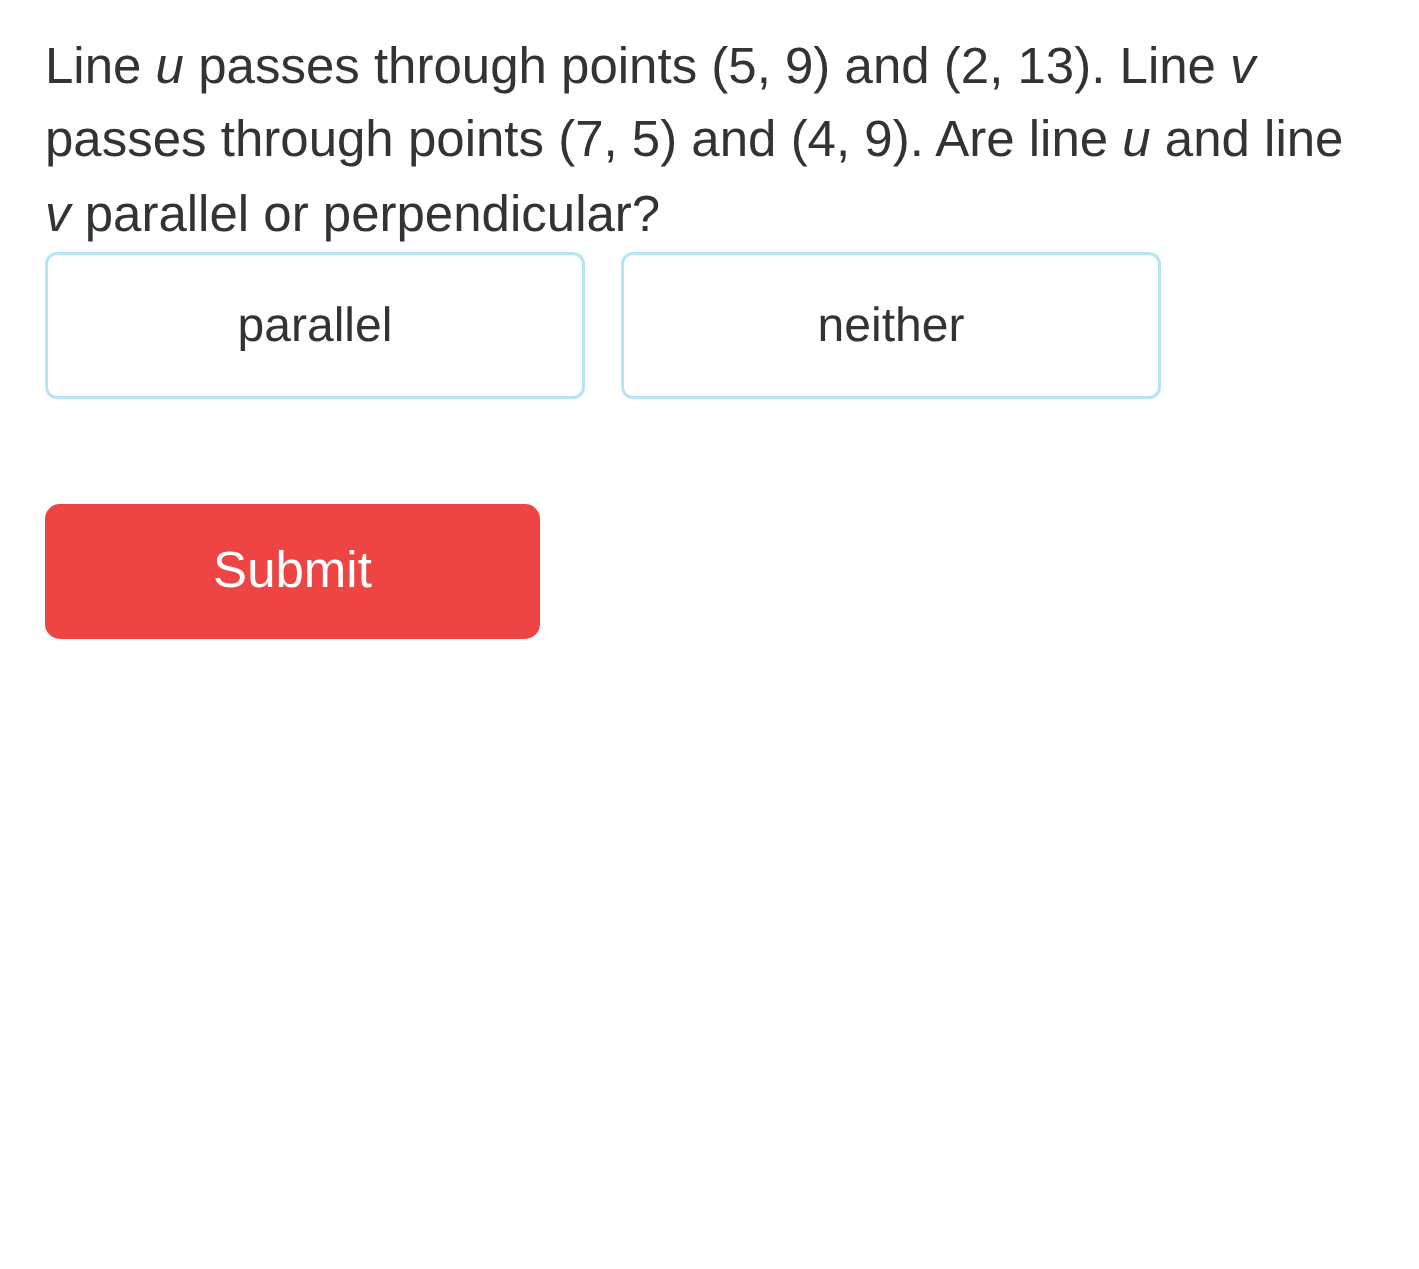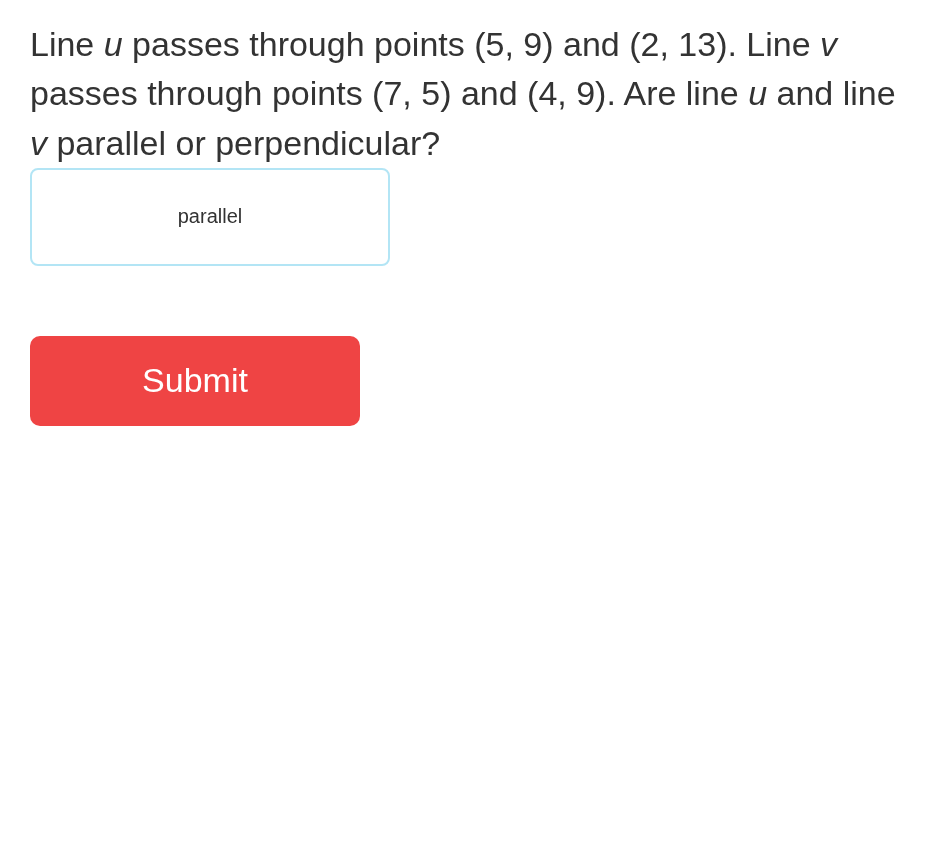--- a/index.html
+++ b/index.html
@@ -26,21 +26,21 @@
       flex-wrap: wrap;
       gap: 24px 24px;
       margin-bottom: 70px;
     }
     .option-button {
       width: 360px;
       height: 98px;
       background: #ffffff;
       border: 2px solid #b3e5f5;
       border-radius: 8px;
-      font-size: 20px;
+      font-size: 32px;
       color: #333333;
       font-family: inherit;
       cursor: pointer;
       display: flex;
       align-items: center;
       justify-content: center;
     }
     .submit-button {
       width: 330px;
       height: 90px;
@@ -60,17 +60,20 @@
 <body>
 
 <div class="question-text">
   <span>Line </span><span class="italic">u</span><span> passes through points (5, 9) and (2, 13). Line </span><span class="italic">v</span><span> passes through points (7, 5) and (4, 9). Are line </span><span class="italic">u</span><span> and line </span><span class="italic">v</span><span> parallel or perpendicular?</span>
 </div>
 
 <div class="options-container">
   <button class="option-button">
     <span>parallel</span>
   </button>
+  <button class="option-button">
+    <span>neither</span>
+  </button>
 </div>
 
 <button class="submit-button">
   <span>Submit</span>
 </button>
 
 </body></html>

